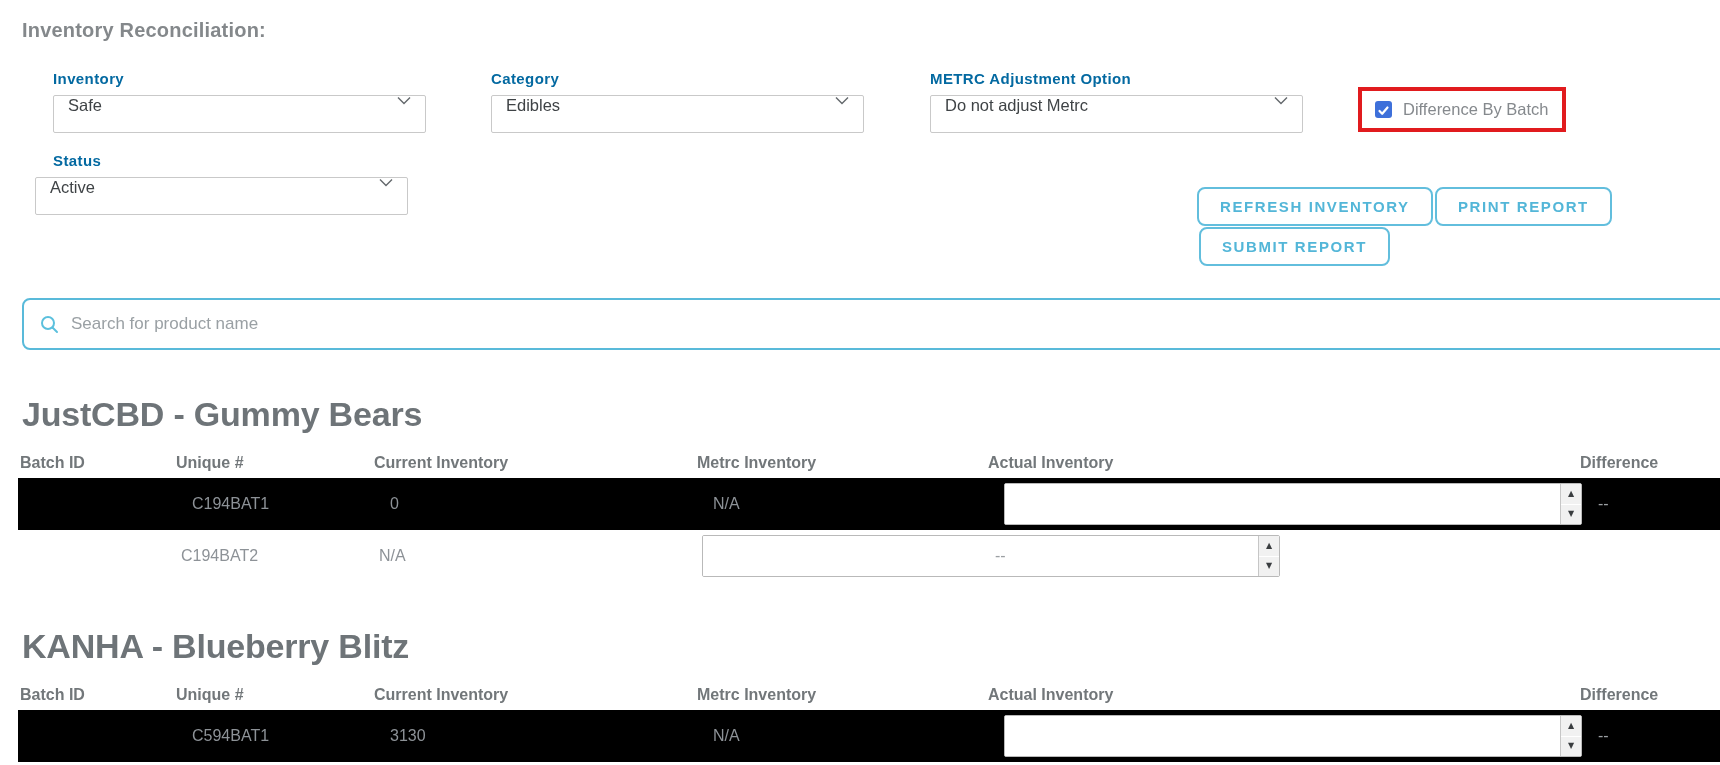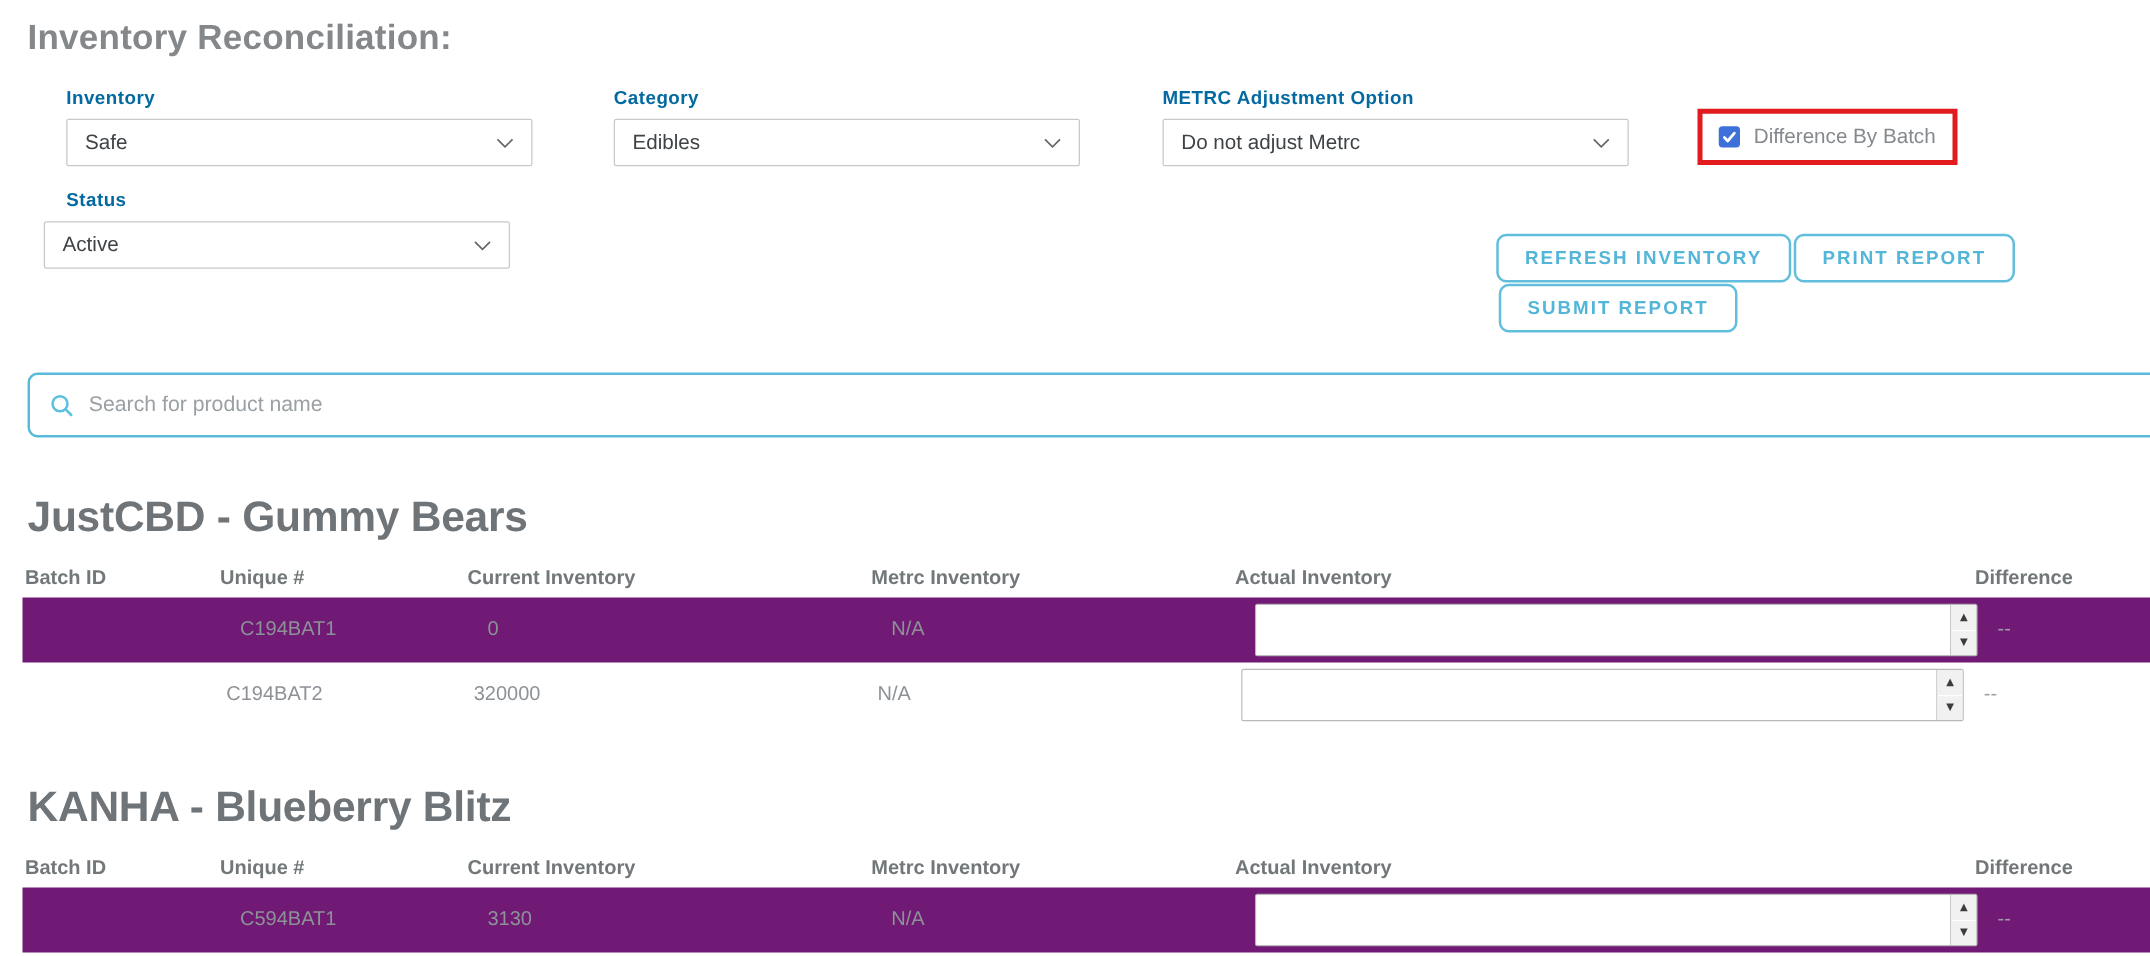--- a/index.html
+++ b/index.html
@@ -3,34 +3,34 @@
 <meta charset="utf-8">
 <style>
   * { box-sizing: border-box; margin: 0; padding: 0; }
   html, body { background: #ffffff; }
   body { font-family: "Liberation Sans", "DejaVu Sans", sans-serif; }
   .page { position: relative; width: 1720px; height: 765px; overflow: hidden; background: #fff; }
 
   
   .page-title {
     margin: 12px 0 0 22px;
-    font-size: 28px; line-height: 36px; font-weight: 700;
+    font-size: 20px; line-height: 36px; font-weight: 700;
     color: #84888b; letter-spacing: .2px;
   }
 
   
   .form-area { position: relative; height: 250px; }
   .field-label {
     position: absolute;
     font-size: 15px; font-weight: 700; color: #0369a1; letter-spacing: .4px;
   }
   .select {
     position: absolute; width: 373px; height: 38px;
     background: #fff; border: 1px solid #c9c9c9; border-radius: 2px;
-    display: flex; align-items: center; padding: 0 14px; cursor: default;
+    display: flex; align-items: flex-start; padding: 0 14px; cursor: default;
   }
   .select-value { font-size: 16.5px; color: #3f4346; flex: 1; }
   .chevron { display: flex; align-items: center; }
 
   .lbl-inventory { left: 53px; top: 22px; }
   .sel-inventory { left: 53px; top: 47px; }
   .lbl-category  { left: 491px; top: 22px; }
   .sel-category  { left: 491px; top: 47px; }
   .lbl-metrc     { left: 930px; top: 22px; }
   .sel-metrc     { left: 930px; top: 47px; }
@@ -86,21 +86,21 @@
     color: #6e7478; letter-spacing: -.2px;
   }
   .thead, .trow {
     display: grid;
     grid-template-columns: 156px 198px 323px 291px 592px 1fr;
     margin-left: 18px; padding-left: 2px;
   }
   .thead { height: 22px; margin-bottom: 6px; align-items: end; }
   .th { font-size: 16px; font-weight: 700; color: #72777a; white-space: nowrap; }
   .trow { height: 52px; align-items: center; }
-  .trow.striped { background: #701a75; padding-left: 13px; }
+  .trow.striped { background: #000000; padding-left: 13px; }
   .td { font-size: 16px; color: #8d9297; padding-left: 5px; white-space: nowrap; }
   .td.diff { color: #9b9fa3; padding-left: 7px; }
 
   
   .num-input {
     display: flex; width: 578px; height: 42px;
     background: #fff; border: 1px solid #b9b9b9; border-radius: 2px; overflow: hidden;
   }
   .num-input input {
     flex: 1; border: none; outline: none; padding: 0 10px;
@@ -217,21 +217,20 @@
                     <span class="tri">▼</span>
                   </button>
                 </div>
               </div>
             </div>
             <div class="td diff">--</div>
           </div>
           <div class="trow">
             <div class="td"></div>
             <div class="td">C194BAT2</div>
-            <div class="td">320000</div>
             <div class="td">N/A</div>
             <div class="td">
               <div class="num-input">
                 <input type="text" style="">
                 <div class="spin">
                   <button class="spin-btn">
                     <span class="tri">▲</span>
                   </button>
                   <button class="spin-btn">
                     <span class="tri">▼</span>

